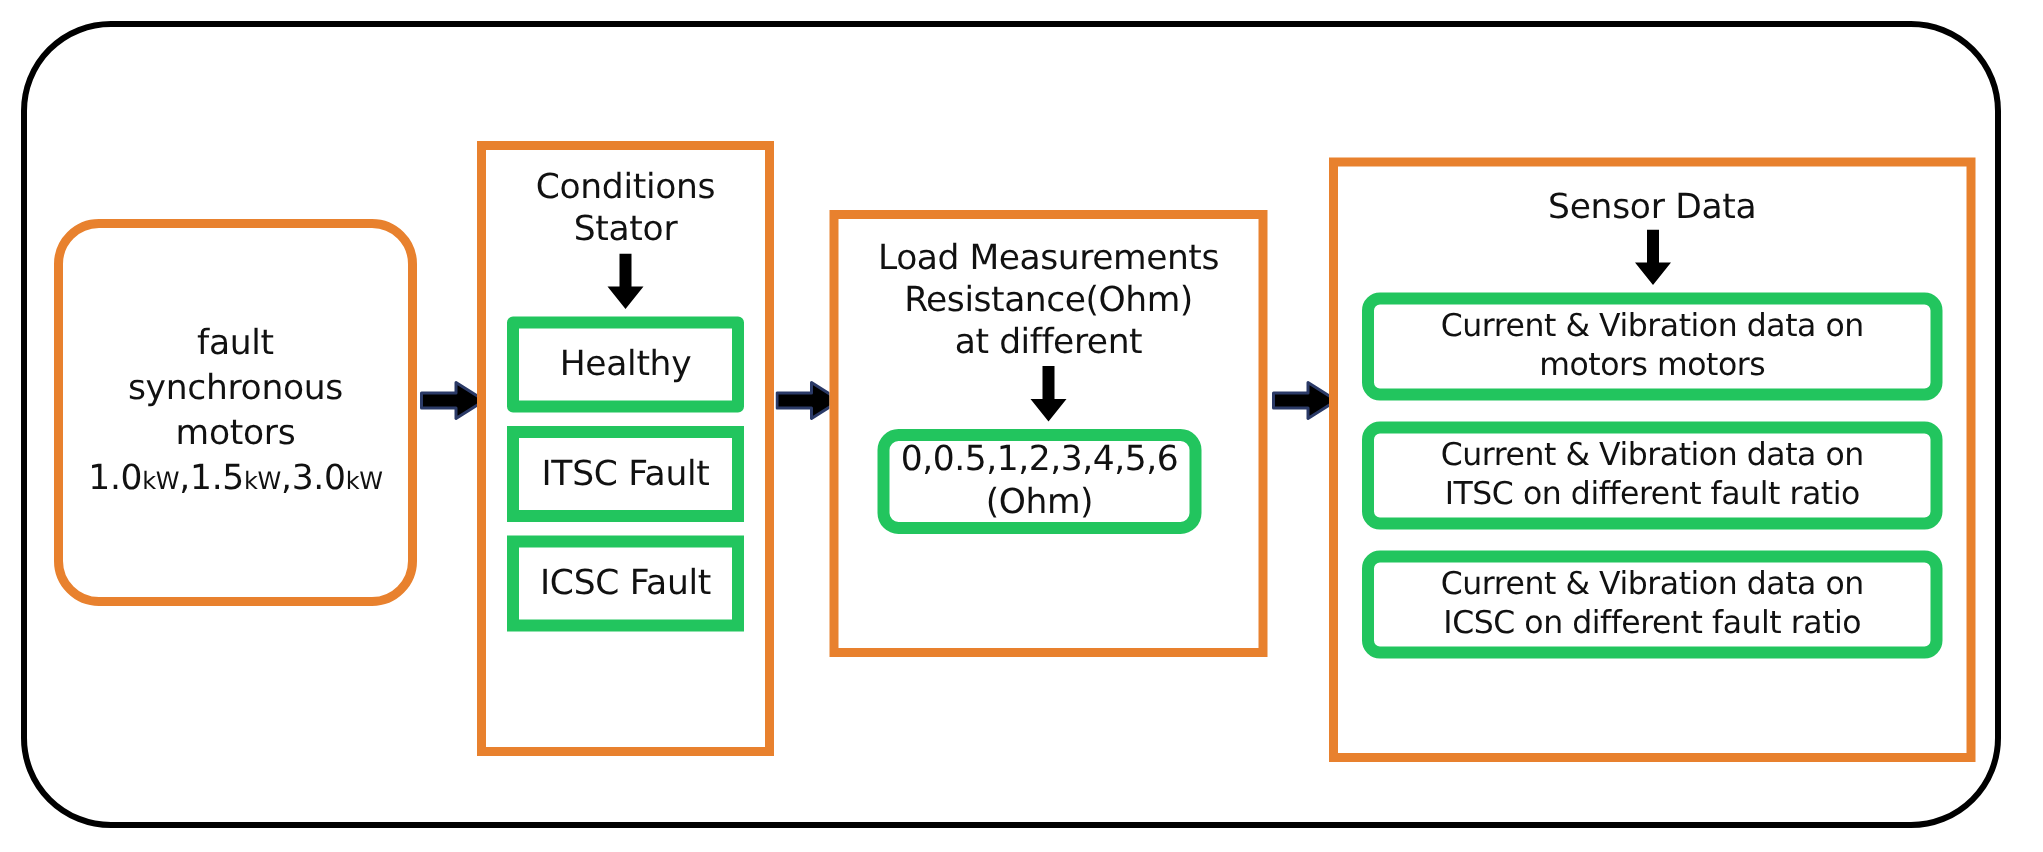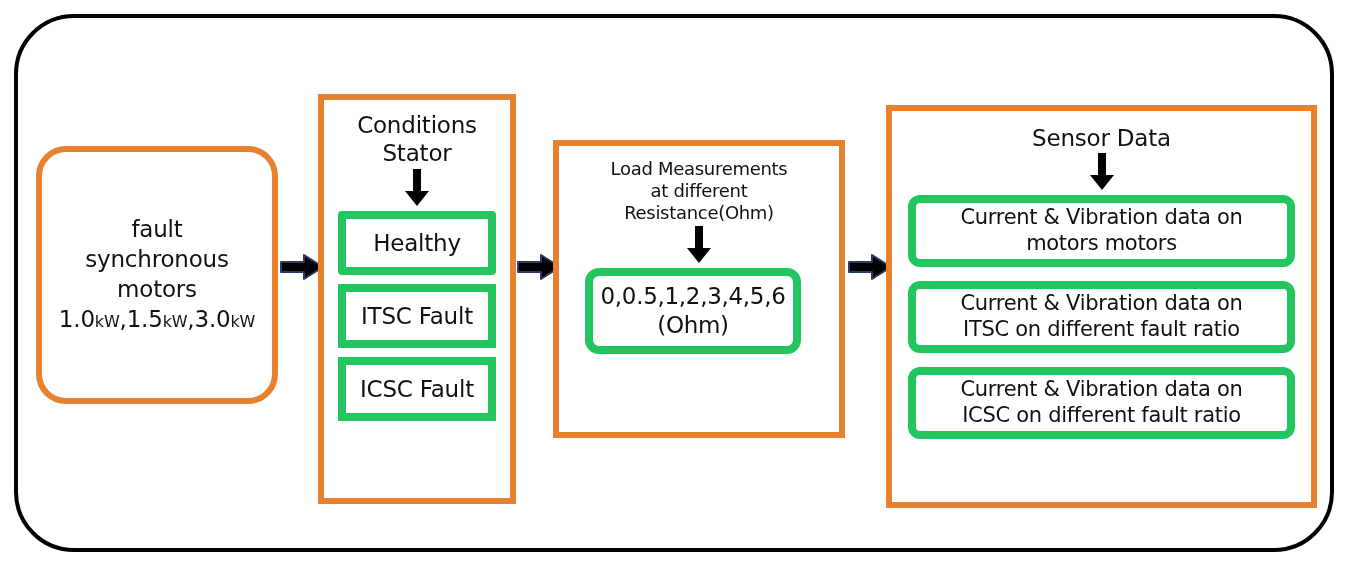--- a/index.html
+++ b/index.html
@@ -116,29 +116,29 @@
   
   .box-load {
     left: 553px;
     top: 140px;
     width: 292px;
     height: 298px;
     padding: 8px 14px 0 14px;
   }
   .load-title {
     text-align: center;
-    font-size: 18px;
+    font-size: 23px;
     line-height: 1.22;
     color: #111111;
     margin-top: 4px;
     letter-spacing: -0.3px;
   }
   .load-values {
     margin: 4px 24px 0 12px;
-    height: 86px;
+    height: 70px;
     border-radius: 14px;
     font-size: 23px;
     line-height: 1.25;
     letter-spacing: -0.3px;
   }
 
   
   .box-sensor {
     left: 886px;
     top: 78px;
@@ -219,22 +219,22 @@
 
   <div class="connector conn-2">
     <svg width="44" height="30" viewBox="0 0 44 30">
       <polygon points="1,10 24,10 24,3 43,15 24,27 24,20 1,20" fill="#000000" stroke="#2b3a67" stroke-width="2" stroke-linejoin="round"></polygon>
     </svg>
   </div>
 
   <div class="stage stage-orange box-load">
     <div class="load-title">
       <div>Load Measurements</div>
+      <div>Resistance(Ohm)</div>
       <div>at different</div>
-      <div>Resistance(Ohm)</div>
     </div>
     <svg class="down-arrow" width="26" height="38" viewBox="0 0 26 38">
       <polygon points="9,0 17,0 17,22 25,22 13,37 1,22 9,22" fill="#000000"></polygon>
     </svg>
     <div class="sub-box load-values">
       <div>
         <div>0,0.5,1,2,3,4,5,6</div>
         <div>(Ohm)</div>
       </div>
     </div>

